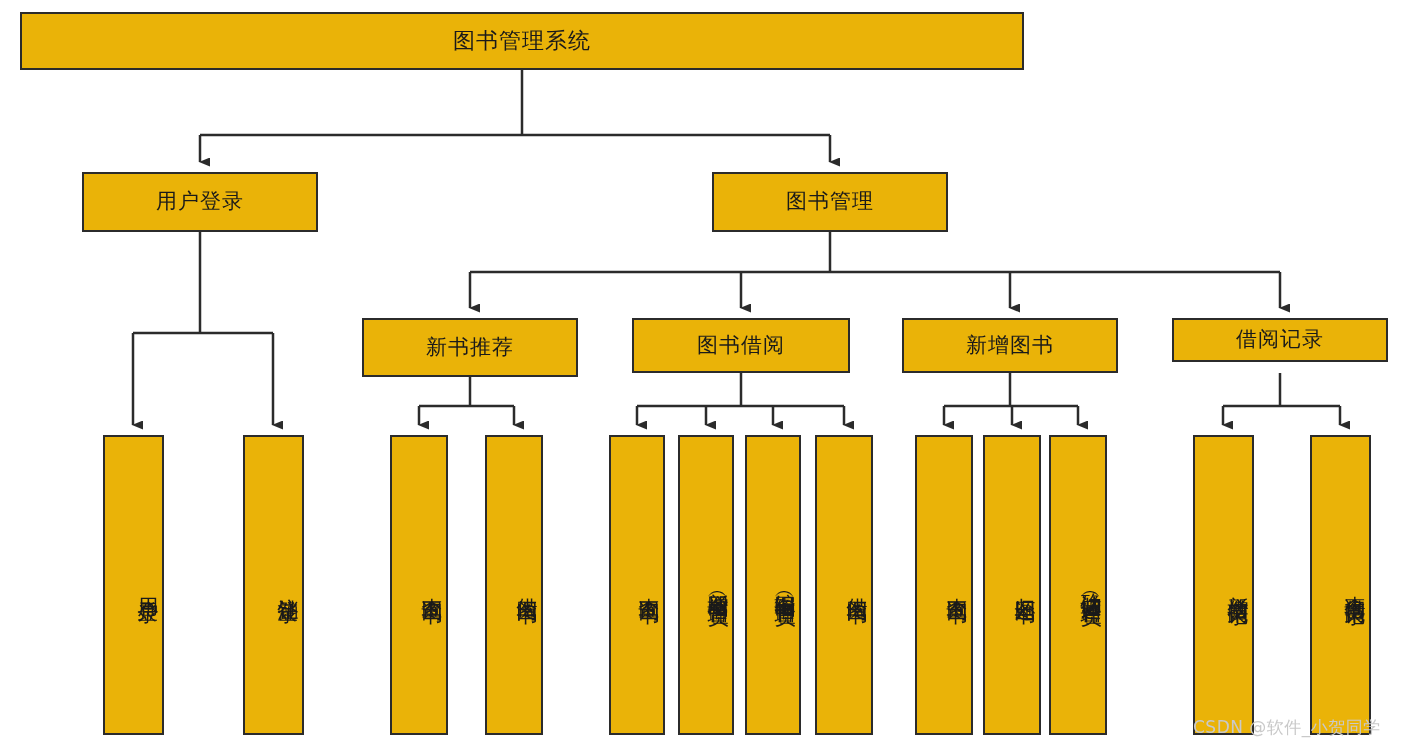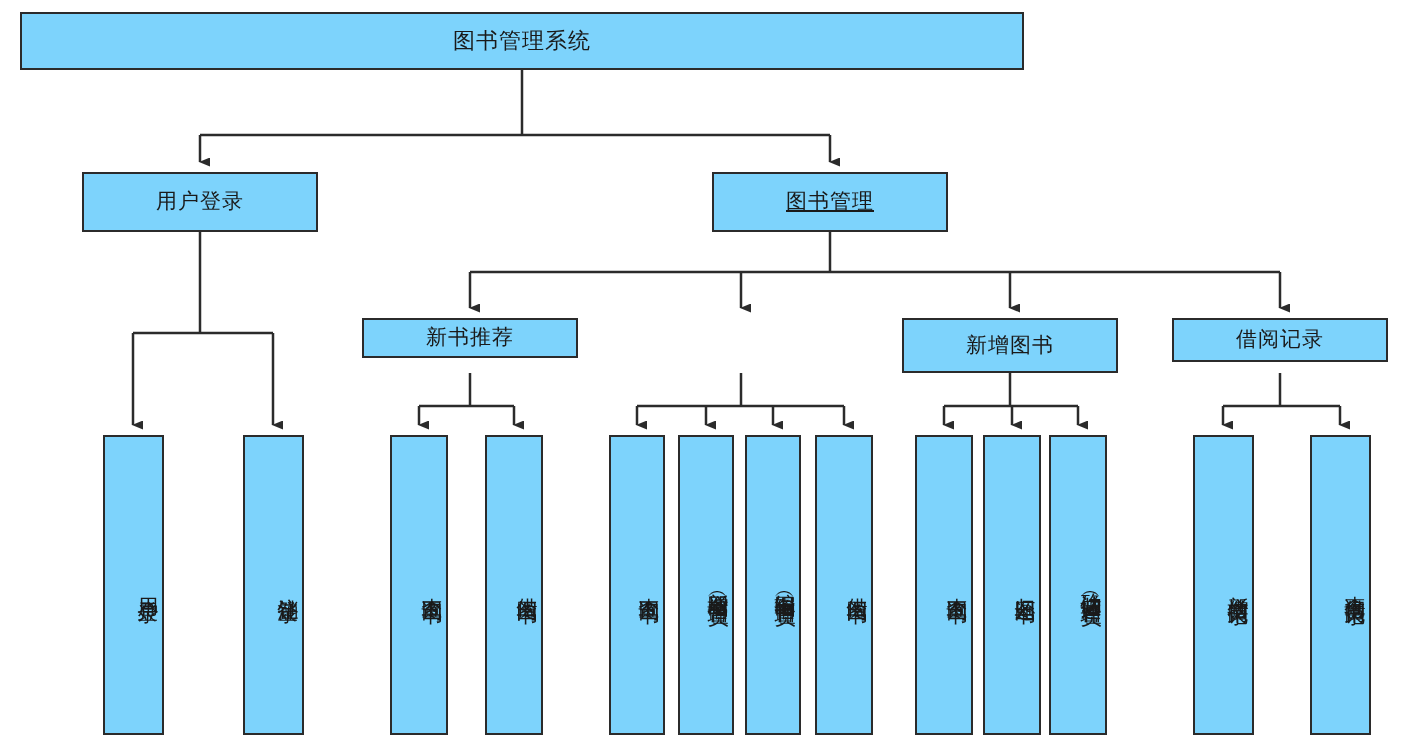--- a/index.html
+++ b/index.html
@@ -22,21 +22,21 @@
     position: absolute;
     left: 0;
     top: 0;
     width: 1405px;
     height: 747px;
     pointer-events: none;
   }
   .node {
     position: absolute;
     box-sizing: border-box;
-    background: #7dd3fc;
+    background: #eab308;
     border: 2.5px solid #2b2b2b;
     display: flex;
     align-items: center;
     justify-content: center;
     color: #1a1a1a;
   }
   .node.horiz {
     font-size: 21px;
     letter-spacing: 1px;
     line-height: 1.2;
@@ -118,23 +118,24 @@
       <path d="M1280,373 L1280,406"></path>
       <path d="M1223,406 L1340,406"></path>
       <path d="M1223,406 L1223,425" marker-end="url(#arrowhead)"></path>
       <path d="M1340,406 L1340,425" marker-end="url(#arrowhead)"></path>
     </g>
   </svg>
 
   <div class="node horiz root" style="left:20px; top:12px; width:1004px; height:58px;">图书管理系统</div>
 
   <div class="node horiz" style="left:82px; top:172px; width:236px; height:60px;">用户登录</div>
-  <div class="node horiz" style="left:712px; top:172px; width:236px; height:60px;text-decoration:underline;">图书管理</div>
+  <div class="node horiz" style="left:712px; top:172px; width:236px; height:60px;">图书管理</div>
 
-  <div class="node horiz" style="left:362px; top:318px; width:216px; height:40px;">新书推荐</div>
+  <div class="node horiz" style="left:362px; top:318px; width:216px; height:59px;">新书推荐</div>
+  <div class="node horiz" style="left:632px; top:318px; width:218px; height:55px;">图书借阅</div>
   <div class="node horiz" style="left:902px; top:318px; width:216px; height:55px;">新增图书</div>
   <div class="node horiz" style="left:1172px; top:318px; width:216px; height:44px;">借阅记录</div>
 
   <div class="node vert" style="left:103px; top:435px; width:61px; height:300px;">用户登录</div>
   <div class="node vert" style="left:243px; top:435px; width:61px; height:300px;">注销登录</div>
 
   <div class="node vert" style="left:390px; top:435px; width:58px; height:300px;">查询图书</div>
   <div class="node vert" style="left:485px; top:435px; width:58px; height:300px;">借阅图书</div>
 
   <div class="node vert" style="left:609px; top:435px; width:56px; height:300px;">查询图书</div>
@@ -142,14 +143,15 @@
   <div class="node vert" style="left:745px; top:435px; width:56px; height:300px;">编辑图书（管理员）</div>
   <div class="node vert" style="left:815px; top:435px; width:58px; height:300px;">借阅图书</div>
 
   <div class="node vert" style="left:915px; top:435px; width:58px; height:300px;">查询图书</div>
   <div class="node vert" style="left:983px; top:435px; width:58px; height:300px;">归还图书</div>
   <div class="node vert" style="left:1049px; top:435px; width:58px; height:300px;">确认归还（管理员）</div>
 
   <div class="node vert" style="left:1193px; top:435px; width:61px; height:300px;">新增借阅记录</div>
   <div class="node vert" style="left:1310px; top:435px; width:61px; height:300px;">查询借阅记录</div>
 
+  <div class="watermark" style="left:1193px; top:716px;">CSDN @软件_小贺同学</div>
 
 </div>
 
 </body></html>

